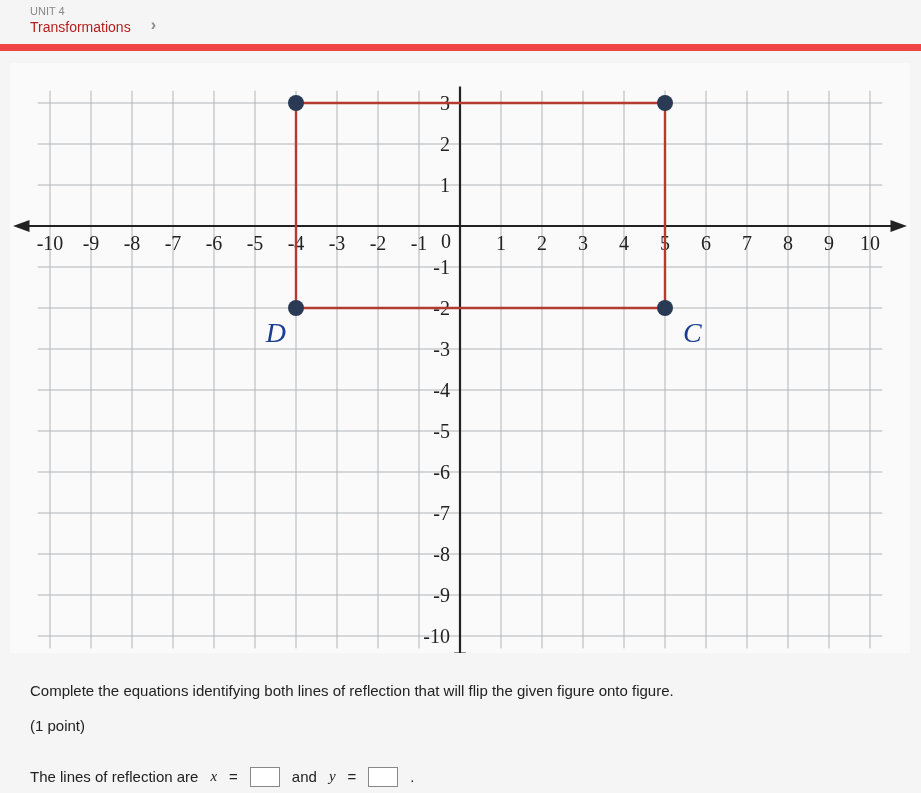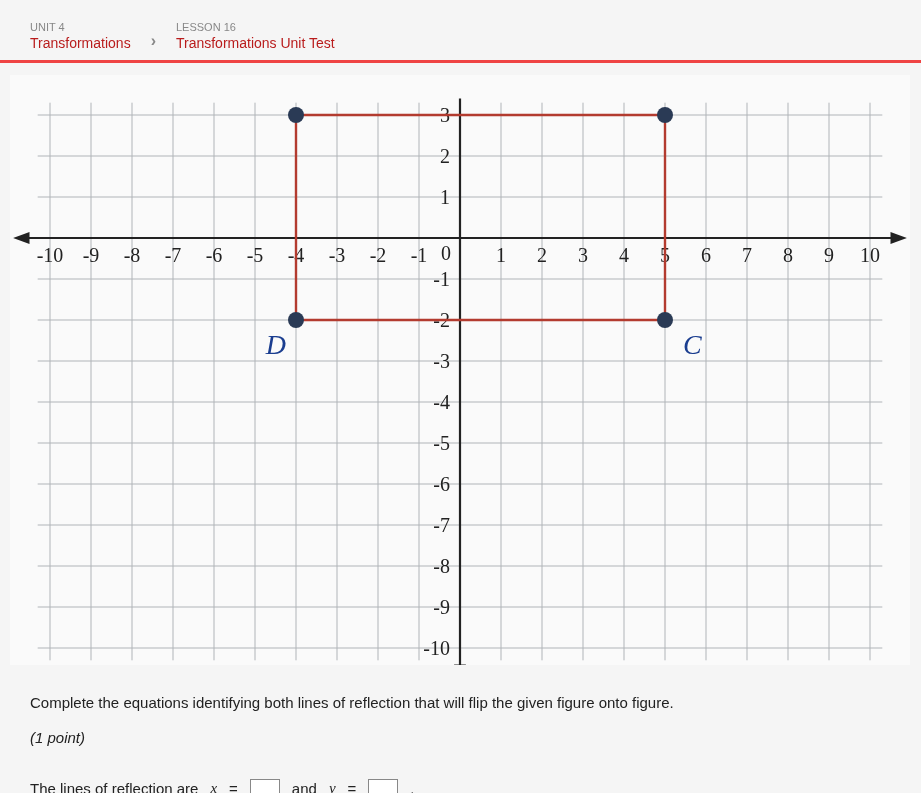--- a/index.html
+++ b/index.html
@@ -6,24 +6,24 @@
     body {
       font-family: Arial, sans-serif;
       background: #f5f5f5;
       width: 921px;
       color: #333;
     }
     .breadcrumb {
       display: flex;
       align-items: flex-end;
       gap: 20px;
-      padding: 20px 30px 8px;
+      padding: 4px 30px 8px;
       font-size: 14px;
       color: #666;
-      border-bottom: 3px solid #ef4444;
+      border-bottom: 7px solid #ef4444;
     }
     .bc-item { display: flex; flex-direction: column; line-height: 1.3; }
     .bc-top { font-size: 11px; color: #888; text-transform: uppercase; }
     .bc-bottom { font-size: 14px; color: #b91c1c; }
     .chevron { font-size: 16px; color: #888; font-weight: bold; padding-bottom: 2px; }
     .chart-wrap { padding: 12px 10px 10px; }
     svg.chart { display: block; background: #fafafa; }
     .grid-line { stroke: #b0b4b8; stroke-width: 1; }
     .axis-line { stroke: #222; stroke-width: 2.2; }
     .tick-label { font: 20px 'Times New Roman', serif; fill: #222; }
@@ -31,44 +31,40 @@
     .fig-line { stroke: #b33b2f; stroke-width: 2.4; fill: none; }
     .fig-dot { fill: #2a3a55; }
     .fig-letter { font: italic 28px 'Times New Roman', serif; fill: #1a3d8f; }
     .axis-var { font: italic 22px 'Times New Roman', serif; fill: #222; }
     .question {
       padding: 14px 30px 20px;
       font-size: 15px;
       color: #222;
       line-height: 1.8;
     }
-    .points { font-style: italic; margin-top: 8px; }
+    .points { margin-top: 8px; }
     .answer-row { margin-top: 24px; display:flex; align-items:center; gap:12px; flex-wrap:wrap;}
     .blank {
       display: inline-block;
       width: 30px; height: 20px;
       border: 1px solid #888;
       background: #fff;
       vertical-align: middle;
     }
     .math-var { font-style: italic; font-family:'Times New Roman',serif;}
   </style>
 </head>
 <body>
 
 <div class="breadcrumb">
   <div class="bc-item">
     <span class="bc-top">UNIT 4</span>
     <span class="bc-bottom">Transformations</span>
   </div>
   <span class="chevron">›</span>
-  <div class="bc-item">
-    <span class="bc-top">LESSON 16</span>
-    <span class="bc-bottom">Transformations Unit Test</span>
-  </div>
 </div>
 
 <div class="chart-wrap">
   <svg class="chart" width="900" height="590" id="grid-svg">
       <line x1="40" y1="27.700000000000017" x2="40" y2="585.3" class="grid-line"></line>
       <line x1="81" y1="27.700000000000017" x2="81" y2="585.3" class="grid-line"></line>
       <line x1="122" y1="27.700000000000017" x2="122" y2="585.3" class="grid-line"></line>
       <line x1="163" y1="27.700000000000017" x2="163" y2="585.3" class="grid-line"></line>
       <line x1="204" y1="27.700000000000017" x2="204" y2="585.3" class="grid-line"></line>
       <line x1="245" y1="27.700000000000017" x2="245" y2="585.3" class="grid-line"></line>

